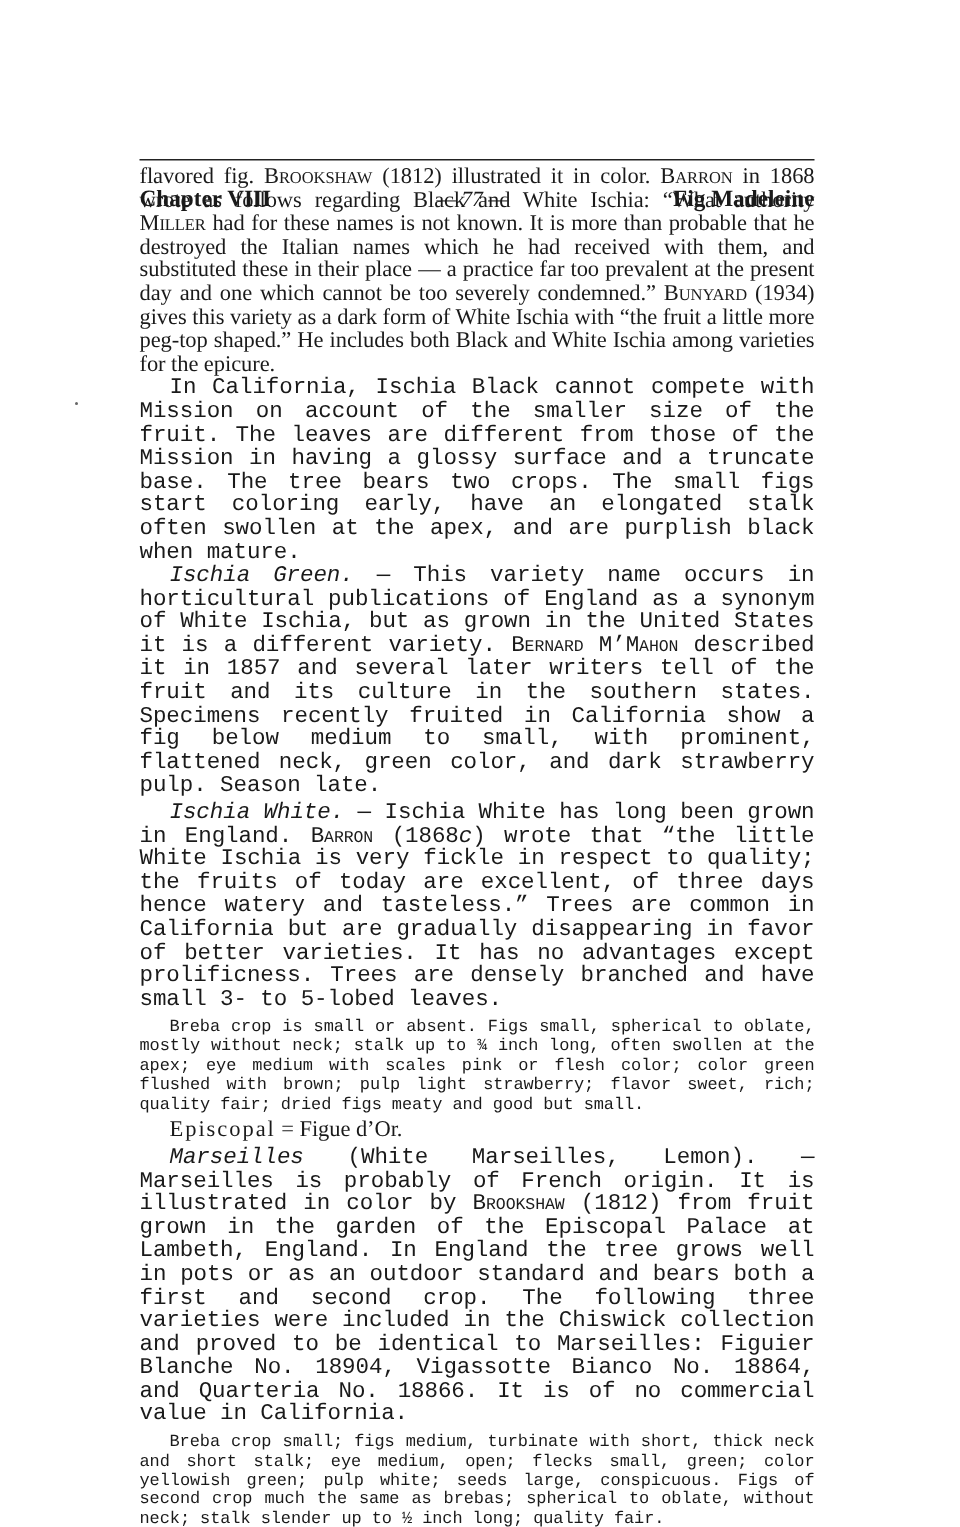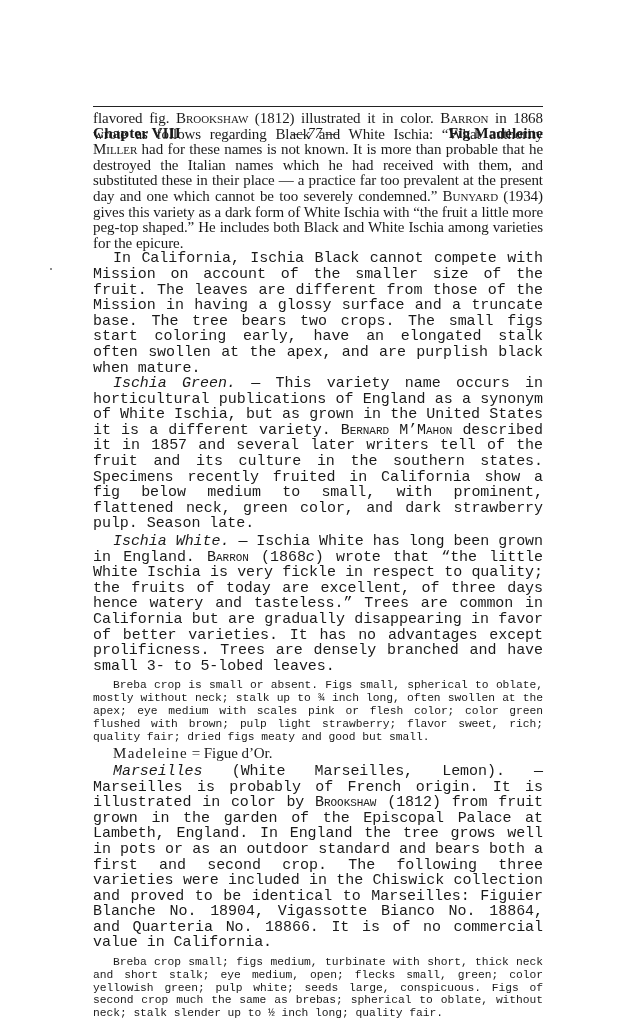--- a/index.html
+++ b/index.html
@@ -34,19 +34,19 @@
     <span>Fig Madeleine</span>
   </div>
   <div class="rule"></div>
 
   <div class="body">
     <p>flavored fig. <span class="sc">Brookshaw</span> (1812) illustrated it in color. <span class="sc">Barron</span> in 1868 wrote as follows regarding Black and White Ischia: “What authority <span class="sc">Miller</span> had for these names is not known. It is more than probable that he destroyed the Italian names which he had received with them, and substituted these in their place — a practice far too prevalent at the present day and one which cannot be too severely condemned.” <span class="sc">Bunyard</span> (1934) gives this variety as a dark form of White Ischia with “the fruit a little more peg-top shaped.” He includes both Black and White Ischia among varieties for the epicure.</p>
     <p class="ind">In California, Ischia Black cannot compete with Mission on account of the smaller size of the fruit. The leaves are different from those of the Mission in having a glossy surface and a truncate base. The tree bears two crops. The small figs start coloring early, have an elongated stalk often swollen at the apex, and are purplish black when mature.</p>
     <p class="ind"><span class="it">Ischia Green.</span> — This variety name occurs in horticultural publications of England as a synonym of White Ischia, but as grown in the United States it is a different variety. <span class="sc">Bernard M’Mahon</span> described it in 1857 and several later writers tell of the fruit and its culture in the southern states. Specimens recently fruited in California show a fig below medium to small, with prominent, flattened neck, green color, and dark strawberry pulp. Season late.</p>
     <p class="ind gap"><span class="it">Ischia White.</span> — Ischia White has long been grown in England. <span class="sc">Barron</span> (1868<span class="it">c</span>) wrote that “the little White Ischia is very fickle in respect to quality; the fruits of today are excellent, of three days hence watery and tasteless.” Trees are common in California but are gradually disappearing in favor of better varieties. It has no advantages except prolificness. Trees are densely branched and have small 3- to 5-lobed leaves.</p>
     <p class="note ind">Breba crop is small or absent. Figs small, spherical to oblate, mostly without neck; stalk up to ¾ inch long, often swollen at the apex; eye medium with scales pink or flesh color; color green flushed with brown; pulp light strawberry; flavor sweet, rich; quality fair; dried figs meaty and good but small.</p>
-    <p class="syn"><span class="name">Madeleine</span> = Figue d’Or.</p>
+    <p class="syn"><span class="name">Episcopal</span> = Figue d’Or.</p>
     <p class="ind gap"><span class="it">Marseilles</span> (White Marseilles, Lemon). — Marseilles is probably of French origin. It is illustrated in color by <span class="sc">Brookshaw</span> (1812) from fruit grown in the garden of the Episcopal Palace at Lambeth, England. In England the tree grows well in pots or as an outdoor standard and bears both a first and second crop. The following three varieties were included in the Chiswick collection and proved to be identical to Marseilles: Figuier Blanche No. 18904, Vigassotte Bianco No. 18864, and Quarteria No. 18866. It is of no commercial value in California.</p>
     <p class="note ind">Breba crop small; figs medium, turbinate with short, thick neck and short stalk; eye medium, open; flecks small, green; color yellowish green; pulp white; seeds large, conspicuous. Figs of second crop much the same as brebas; spherical to oblate, without neck; stalk slender up to ½ inch long; quality fair.</p>
   </div>
 </div>
 
 <div class="speck" style="left:50px;top:268px;"></div>
 
 </body></html>

